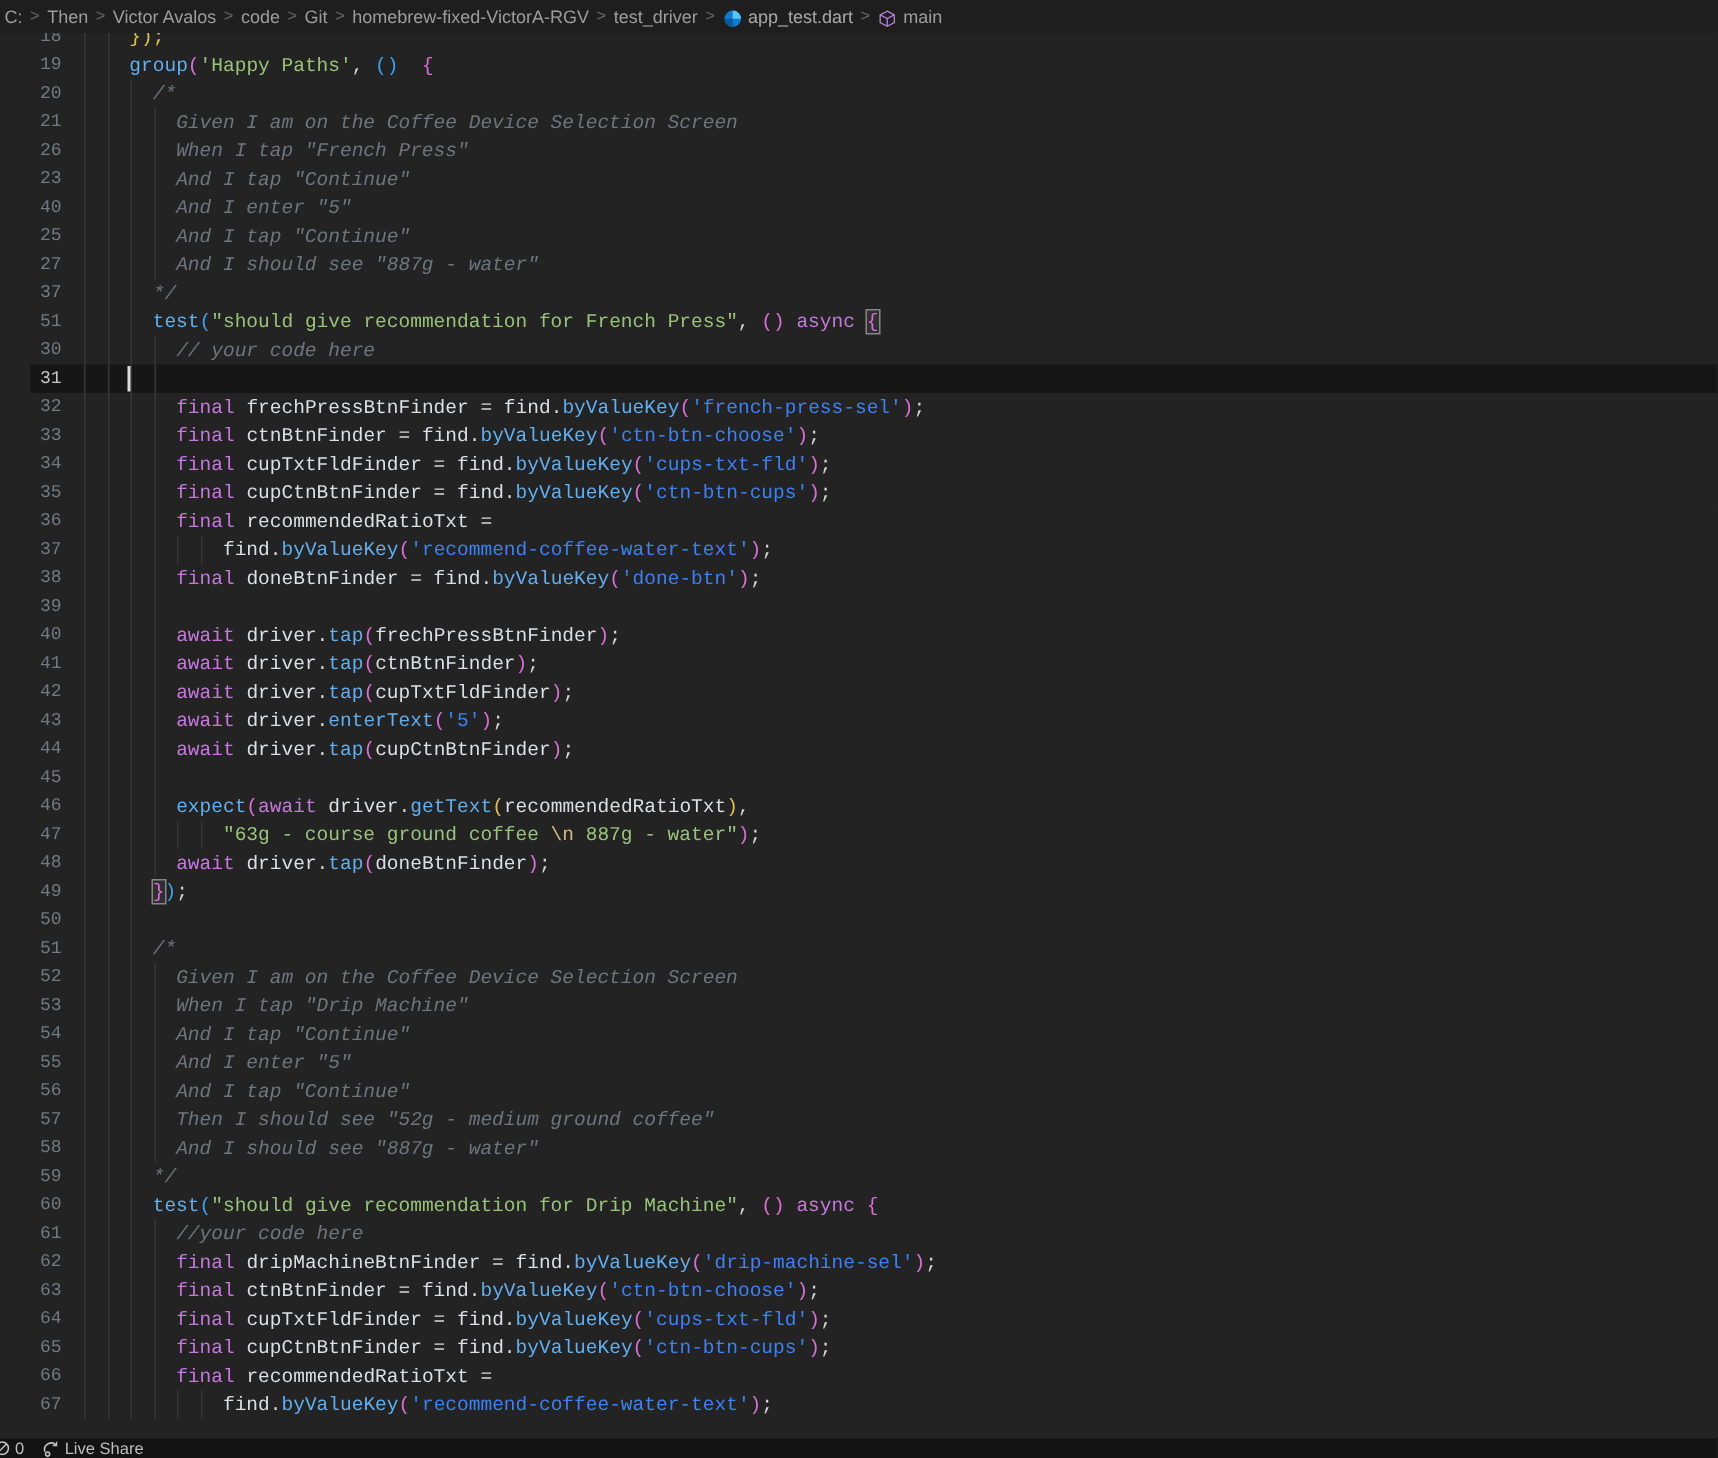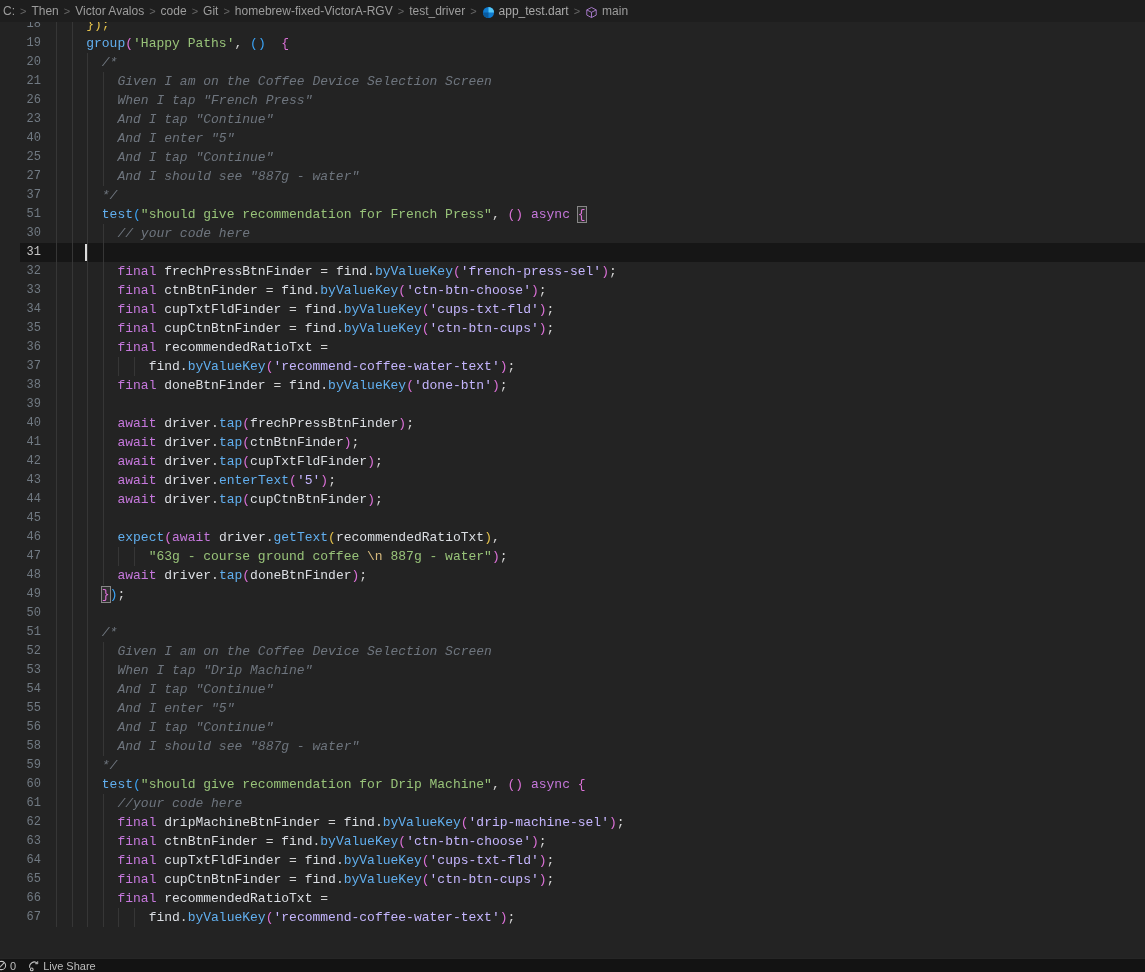--- a/index.html
+++ b/index.html
@@ -34,21 +34,21 @@
   .row.current .ln { color:#c6c6c6; }
   .code { flex:1; position:relative; margin-left:14px; white-space:pre; }
   .guide { position:absolute; top:0; bottom:0; width:1px; background:#363636; }
   .caret { position:absolute; top:1px; width:2px; height:17px; background:#dcdcdc; }
 
   
   .tk-kw  { color:#C678DD; }
   .tk-fn  { color:#61AFEF; }
   .tk-v   { color:#DCDFE4; }
   .tk-sg  { color:#98C379; }
-  .tk-so  { color:#c4b5fd;text-align:center; }
+  .tk-so  { color:#3b82f6;text-align:center; }
   .tk-esc { color:#D7BA7D; }
   .tk-cm  { color:#6E757E; font-style:italic; }
   .tk-p   { color:#d4d4d4; }
   .tk-b1  { color:#E2C04B; }
   .tk-b2  { color:#DA70D6; }
   .tk-b3  { color:#3BA3F5; }
   .tk-bx  { color:#DA70D6; outline:1px solid #878787; background:rgba(255,255,255,0.06); }
 
   
   .statusbar {
@@ -243,20 +243,24 @@
       <span class="ln">54</span>
       <div class="code"><span class="guide" style="left: calc(0ch + 1px);"></span><span class="guide" style="left: calc(2ch + 1px);"></span><span class="guide" style="left: calc(4ch + 1px);"></span><span class="guide" style="left: calc(6ch + 1px);"></span><span class="toks">        <span class="tk-cm">And I tap "Continue"</span></span></div>
     </div>
     <div class="row">
       <span class="ln">55</span>
       <div class="code"><span class="guide" style="left: calc(0ch + 1px);"></span><span class="guide" style="left: calc(2ch + 1px);"></span><span class="guide" style="left: calc(4ch + 1px);"></span><span class="guide" style="left: calc(6ch + 1px);"></span><span class="toks">        <span class="tk-cm">And I enter "5"</span></span></div>
     </div>
     <div class="row">
       <span class="ln">56</span>
       <div class="code"><span class="guide" style="left: calc(0ch + 1px);"></span><span class="guide" style="left: calc(2ch + 1px);"></span><span class="guide" style="left: calc(4ch + 1px);"></span><span class="guide" style="left: calc(6ch + 1px);"></span><span class="toks">        <span class="tk-cm">And I tap "Continue"</span></span></div>
+    </div>
+    <div class="row">
+      <span class="ln">57</span>
+      <div class="code"><span class="guide" style="left: calc(0ch + 1px);"></span><span class="guide" style="left: calc(2ch + 1px);"></span><span class="guide" style="left: calc(4ch + 1px);"></span><span class="guide" style="left: calc(6ch + 1px);"></span><span class="toks">        <span class="tk-cm">Then I should see "52g - medium ground coffee"</span></span></div>
     </div>
     <div class="row">
       <span class="ln">58</span>
       <div class="code"><span class="guide" style="left: calc(0ch + 1px);"></span><span class="guide" style="left: calc(2ch + 1px);"></span><span class="guide" style="left: calc(4ch + 1px);"></span><span class="guide" style="left: calc(6ch + 1px);"></span><span class="toks">        <span class="tk-cm">And I should see "887g - water"</span></span></div>
     </div>
     <div class="row">
       <span class="ln">59</span>
       <div class="code"><span class="guide" style="left: calc(0ch + 1px);"></span><span class="guide" style="left: calc(2ch + 1px);"></span><span class="guide" style="left: calc(4ch + 1px);"></span><span class="toks">      <span class="tk-cm">*/</span></span></div>
     </div>
     <div class="row">

